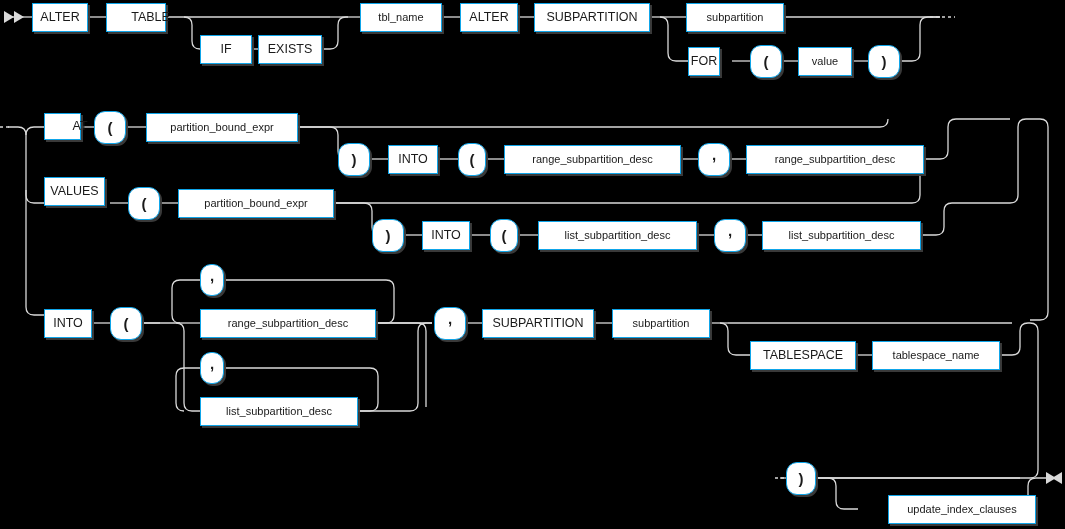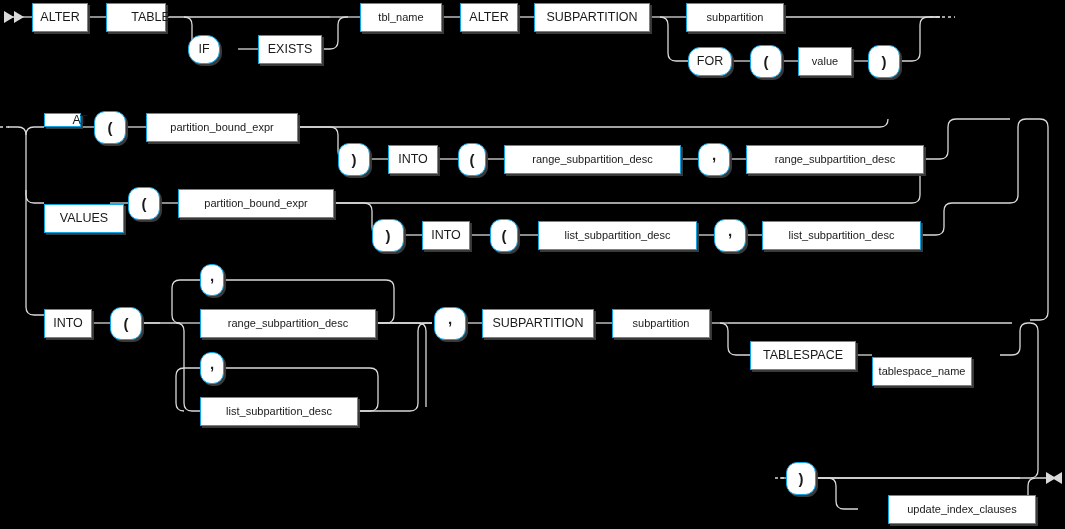--- a/index.html
+++ b/index.html
@@ -190,59 +190,59 @@
     <g>
       <polygon points="1046,472 1056,478 1046,484" fill="#d9d9d9"></polygon>
       <polygon points="1062,472 1052,478 1062,484" fill="#d9d9d9"></polygon>
     </g>
   </svg>
 
   <div class="node term" style="left:32px; top:3px; width:56px; height:29px;">ALTER</div>
 
   <div class="node term" style="left:106px; top:3px; width:60px; height:29px;padding-left:29px;">TABLE</div>
 
-  <div class="node term" style="left:188px; top:35px; width:32px; height:29px;border-radius:13px;">IF</div>
+  <div class="node term" style="left:200px; top:35px; width:52px; height:29px;">IF</div>
 
   <div class="node term" style="left:258px; top:35px; width:64px; height:29px;">EXISTS</div>
 
   <div class="node nonterm" style="left:360px; top:3px; width:82px; height:29px;">tbl_name</div>
 
   <div class="node term" style="left:460px; top:3px; width:58px; height:29px;">ALTER</div>
 
   <div class="node term" style="left:534px; top:3px; width:116px; height:29px;">SUBPARTITION</div>
 
   <div class="node nonterm" style="left:686px; top:3px; width:98px; height:29px;">subpartition</div>
 
-  <div class="node term" style="left:688px; top:47px; width:44px; height:29px;border-radius:12px;">FOR</div>
+  <div class="node term" style="left:688px; top:47px; width:32px; height:29px;">FOR</div>
 
   <div class="node punct" style="left:750px; top:45px; width:32px; height:33px;">(</div>
 
   <div class="node nonterm" style="left:798px; top:47px; width:54px; height:29px;">value</div>
 
   <div class="node punct" style="left:868px; top:45px; width:32px; height:33px;">)</div>
 
-  <div class="node term" style="left:44px; top:113px; width:34px; height:14px;padding-left:35px;">AT</div>
+  <div class="node term" style="left:44px; top:113px; width:34px; height:27px;padding-left:35px;">AT</div>
 
   <div class="node punct" style="left:94px; top:111px; width:32px; height:33px;">(</div>
 
   <div class="node nonterm" style="left:146px; top:113px; width:152px; height:29px;">partition_bound_expr</div>
 
   <div class="node punct" style="left:338px; top:143px; width:32px; height:33px;">)</div>
 
   <div class="node term" style="left:388px; top:145px; width:50px; height:29px;">INTO</div>
 
   <div class="node punct" style="left:458px; top:143px; width:28px; height:33px;">(</div>
 
   <div class="node nonterm" style="left:504px; top:145px; width:177px; height:29px;">range_subpartition_desc</div>
 
   <div class="node comma" style="left:698px; top:143px; width:32px; height:33px;">,</div>
 
   <div class="node nonterm" style="left:746px; top:145px; width:178px; height:29px;">range_subpartition_desc</div>
 
-  <div class="node term" style="left:44px; top:204px; width:80px; height:29px;">VALUES</div>
+  <div class="node term" style="left:44px; top:177px; width:61px; height:29px;">VALUES</div>
 
   <div class="node punct" style="left:128px; top:187px; width:32px; height:33px;">(</div>
 
   <div class="node nonterm" style="left:178px; top:189px; width:156px; height:29px;">partition_bound_expr</div>
 
   <div class="node punct" style="left:372px; top:219px; width:32px; height:33px;">)</div>
 
   <div class="node term" style="left:422px; top:221px; width:48px; height:29px;">INTO</div>
 
   <div class="node punct" style="left:490px; top:219px; width:28px; height:33px;">(</div>
@@ -266,19 +266,19 @@
   <div class="node nonterm" style="left:200px; top:397px; width:158px; height:29px;">list_subpartition_desc</div>
 
   <div class="node comma" style="left:434px; top:307px; width:32px; height:33px;">,</div>
 
   <div class="node term" style="left:482px; top:309px; width:112px; height:29px;">SUBPARTITION</div>
 
   <div class="node nonterm" style="left:612px; top:309px; width:98px; height:29px;">subpartition</div>
 
   <div class="node term" style="left:750px; top:341px; width:106px; height:29px;">TABLESPACE</div>
 
-  <div class="node nonterm" style="left:872px; top:341px; width:100px; height:29px;margin-top:16px;">tablespace_name</div>
+  <div class="node nonterm" style="left:872px; top:341px; width:128px; height:29px;">tablespace_name</div>
 
   <div class="node punct" style="left:786px; top:462px; width:30px; height:33px;">)</div>
 
   <div class="node nonterm" style="left:888px; top:495px; width:148px; height:29px;">update_index_clauses</div>
 
 </div>
 
 </body></html>

